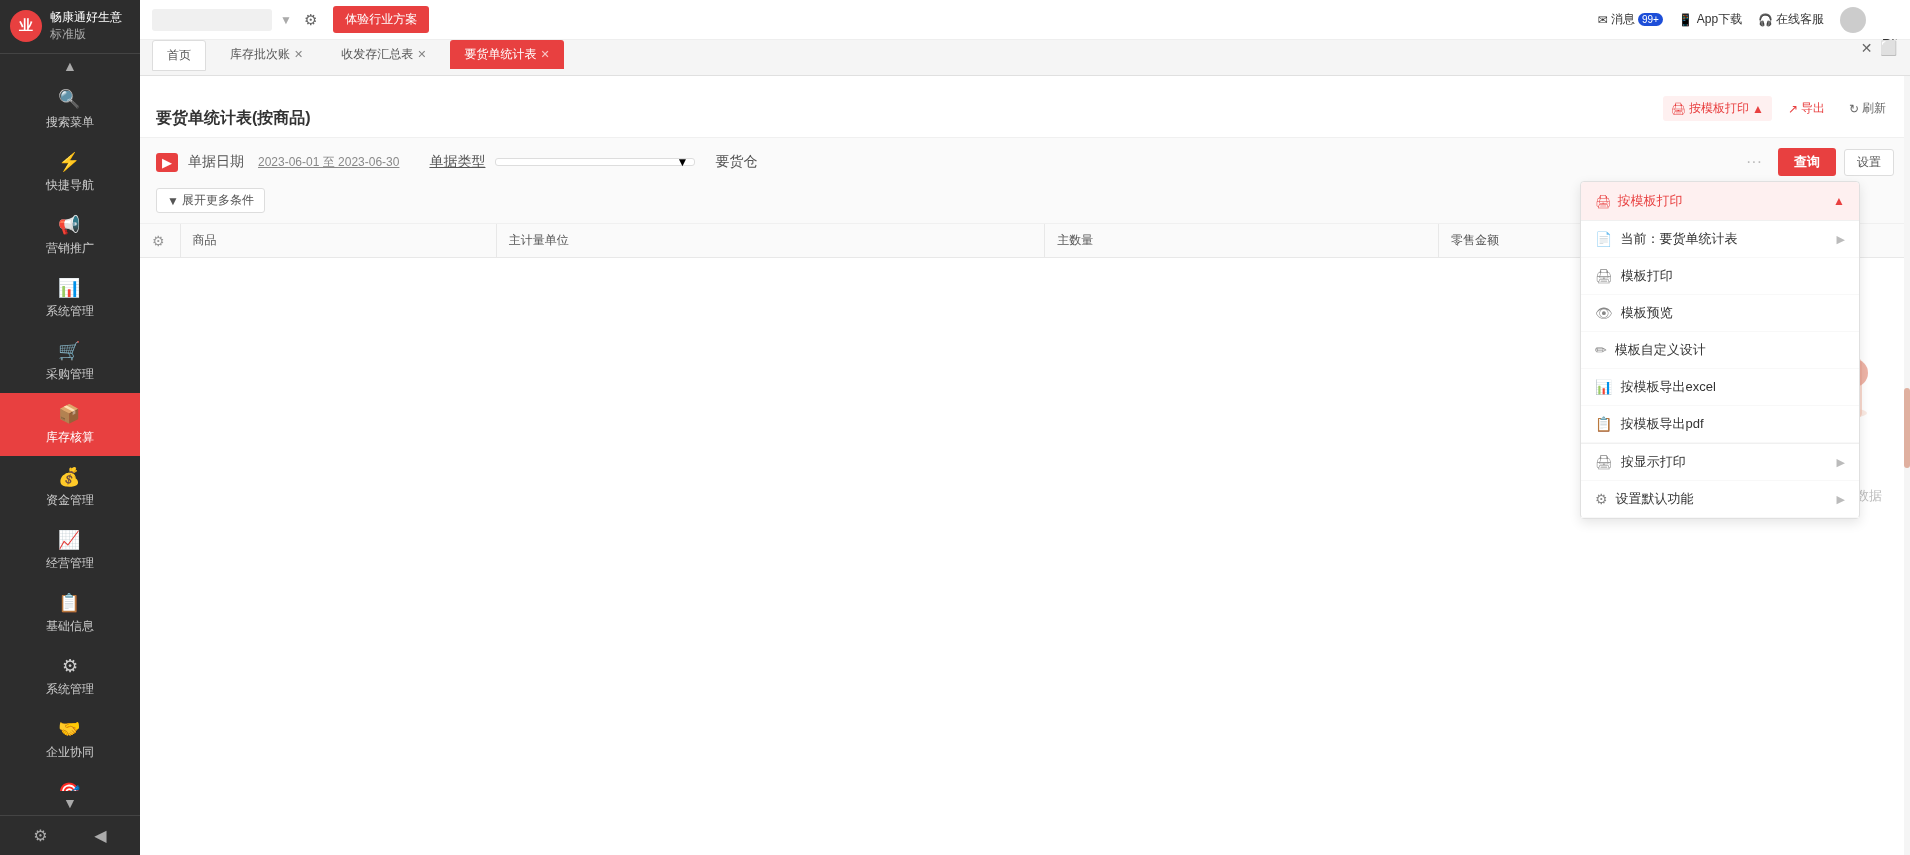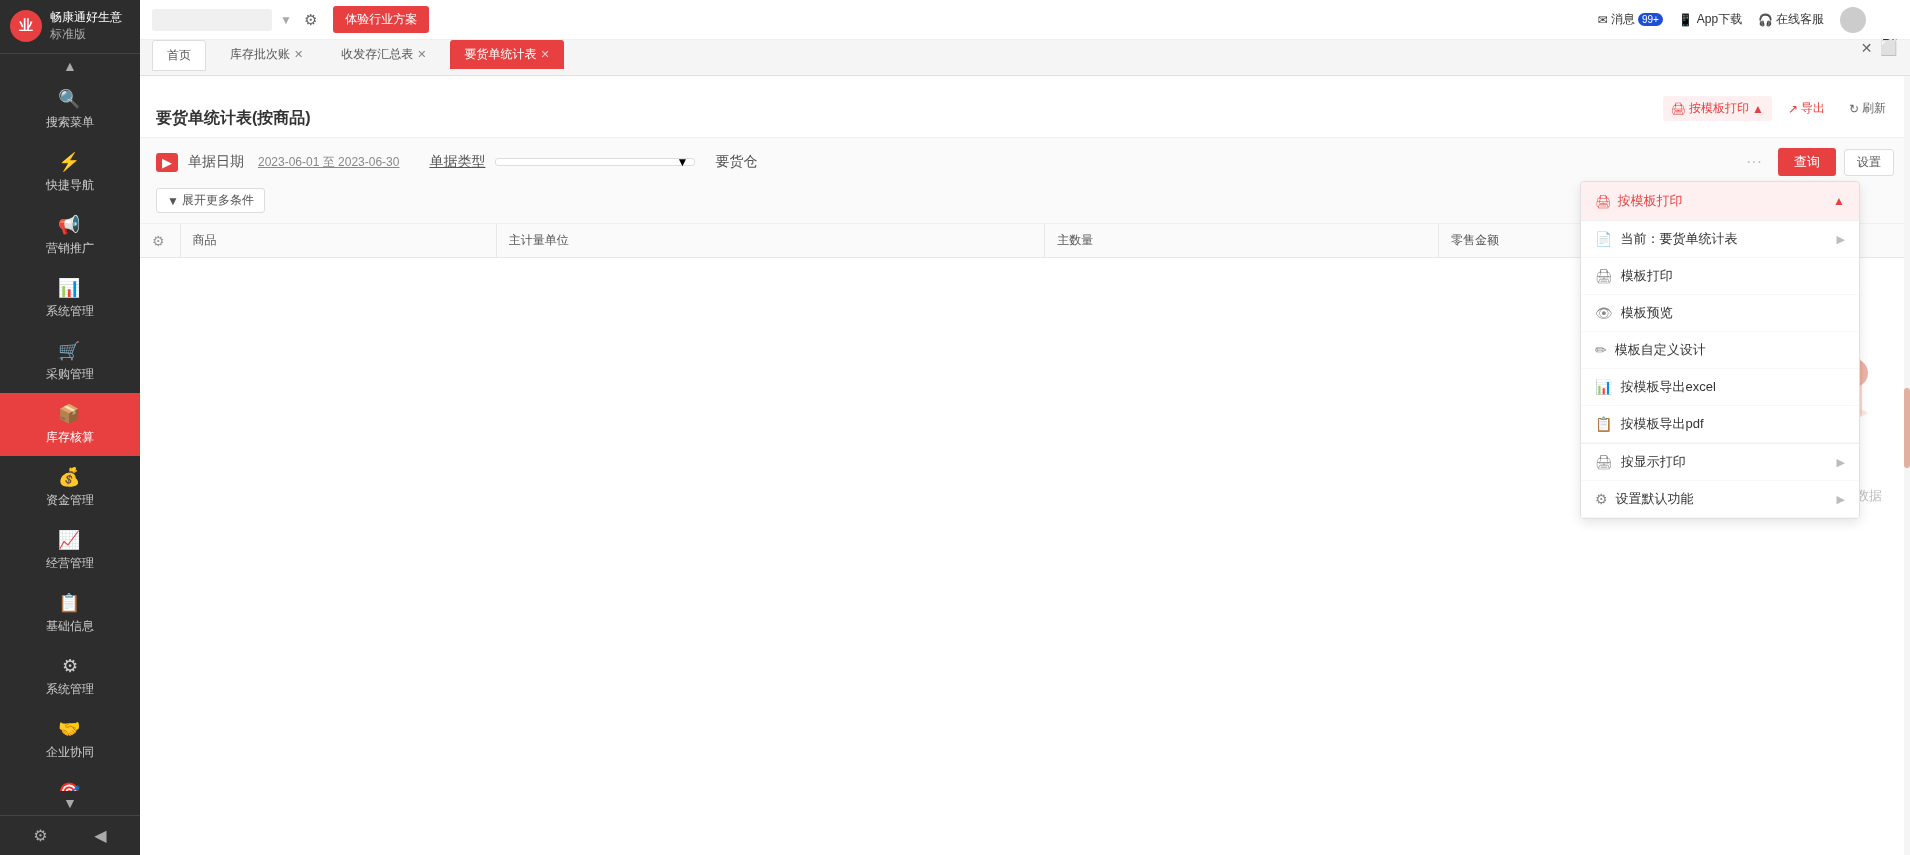--- a/index.html
+++ b/index.html
@@ -299,21 +299,21 @@
     }
 
     .query-btn {
       background: #e84040;
       color: white;
       border: none;
       border-radius: 3px;
       padding: 5px 16px;
       font-size: 13px;
       cursor: pointer;
-      font-weight: 400;
+      font-weight: 700;
     }
     .settings-btn {
       border: 1px solid #ddd;
       background: white;
       color: #555;
       border-radius: 3px;
       padding: 4px 12px;
       font-size: 12px;
       cursor: pointer;
     }

